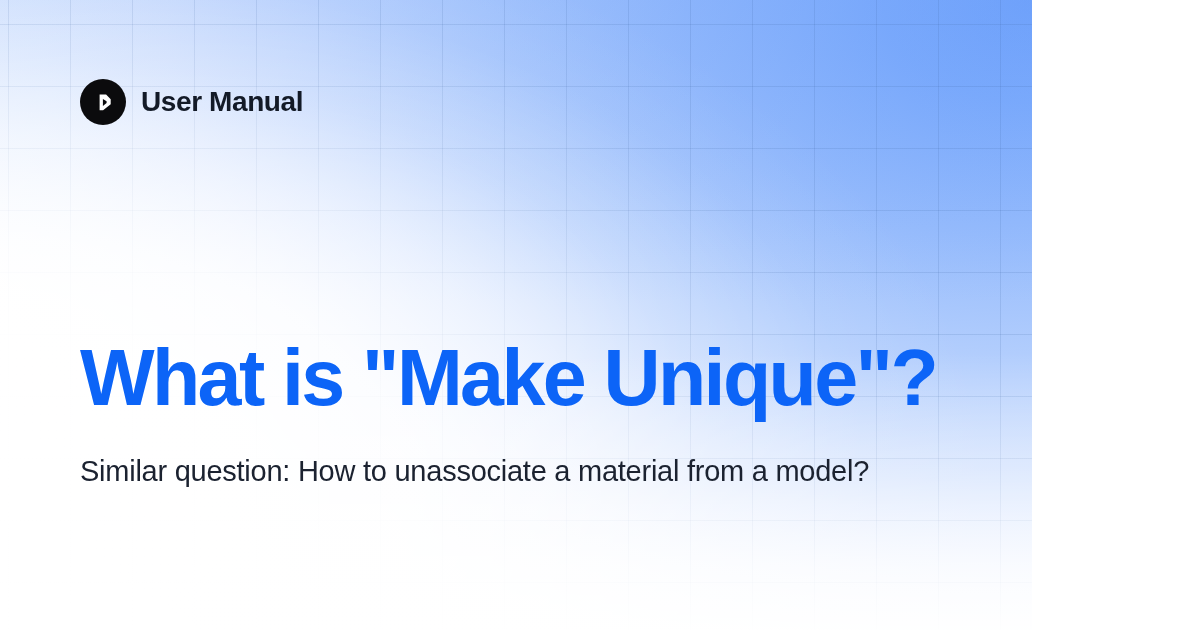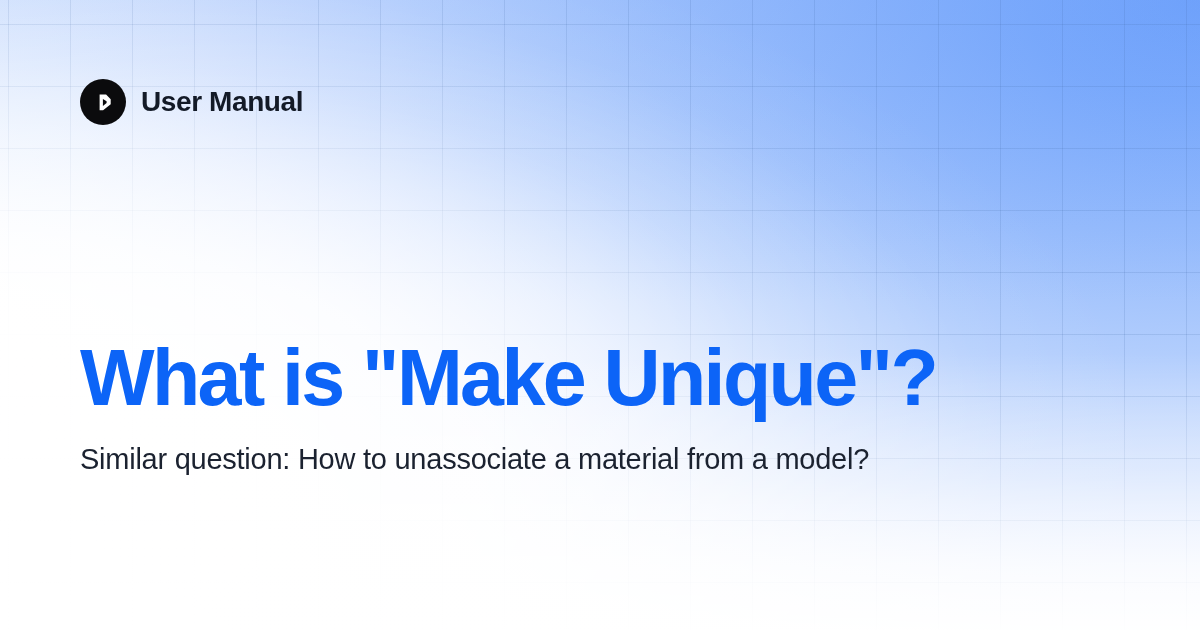--- a/index.html
+++ b/index.html
@@ -13,21 +13,21 @@
   }
 
   body {
     font-family: "Liberation Sans", "DejaVu Sans", sans-serif;
     -webkit-font-smoothing: antialiased;
   }
 
   
   #og-card {
     position: relative;
-    width: 1200px;
+    width: 1032px;
     height: 630px;
     overflow: hidden;
     background: #ffffff;
   }
 
   
   .bg-gradient {
     position: absolute;
     inset: 0;
     background:
@@ -137,21 +137,21 @@
   .headline {
     font-size: 79px;
     line-height: 1.06;
     font-weight: 700;
     letter-spacing: -2.6px;
     color: #0c64f7;
     white-space: nowrap;
   }
 
   .subhead {
-    margin-top: 20px;
+    margin-top: 32px;
     font-size: 29px;
     line-height: 38px;
     font-weight: 400;
     letter-spacing: -0.25px;
     color: #1b2230;
     max-width: 790px;
   }
 </style>
 </head>
 <body>

